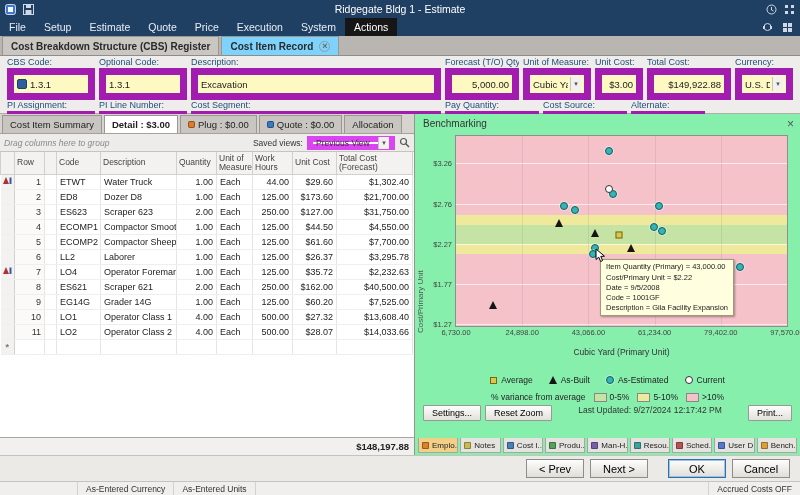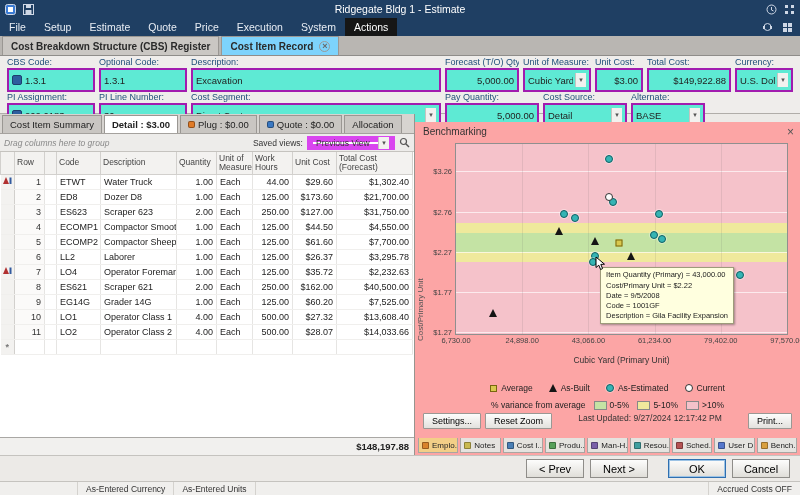--- a/index.html
+++ b/index.html
@@ -25,38 +25,38 @@
   .doctabs { height:20px; background:#b9b6b2; display:flex; align-items:flex-end; padding-left:2px; border-bottom:1px solid #8f8d8a; flex:0 0 auto; }
   .doctab { height:19px; display:flex; align-items:center; padding:0 8px; font-size:10px; font-weight:bold; color:#2a2a2a; background:#cac7c3; border:1px solid #9a9793; border-bottom:none; margin-right:2px; white-space:nowrap; }
   .doctab.active { background:#7dd3fc;margin-top:17px; }
   .doctab .close { margin-left:6px; color:#666; font-size:9px; width:11px; height:11px; line-height:9px; text-align:center; border:1px solid #999; border-radius:50%; }
 
   
   .formpanel { height:58px; background:#efedeb; border-bottom:1px solid #b0ada9; padding:1px 7px 0 7px; flex:0 0 auto; }
   .form-row { display:flex; gap:4px; }
   .fld { display:flex; flex-direction:column; min-width:0; }
   .fld label { font-size:9px; color:#1f4e79; height:11px; line-height:11px; white-space:nowrap; overflow:hidden; }
-  .fld .box { height:24px; background:#5eead4; border:2px solid #a21caf; display:flex; align-items:center; padding:0 3px; font-size:9.5px; overflow:hidden; }
+  .fld .box { height:32px; background:#fef9c3; border:7px solid #a21caf; display:flex; align-items:center; padding:0 3px; font-size:9.5px; overflow:hidden; }
   .box .val { flex:1; overflow:hidden; white-space:nowrap; }
   .box .val.right { text-align:right; }
   .box .tagicon { width:10px; height:10px; background:#2d5e9e; border:1px solid #1d3f6e; border-radius:2px; margin-right:3px; flex:0 0 auto; }
   .box .dd { margin-left:2px; width:11px; height:14px; border-left:1px solid #c6c4c0; color:#555; font-size:7px; display:flex; align-items:center; justify-content:center; flex:0 0 auto; background:#f2f1ef; }
   #form-row1 .fld:nth-child(1){width:88px} #form-row1 .fld:nth-child(2){width:88px}
   #form-row1 .fld:nth-child(3){width:250px} #form-row1 .fld:nth-child(4){width:74px}
   #form-row1 .fld:nth-child(5){width:68px} #form-row1 .fld:nth-child(6){width:48px}
   #form-row1 .fld:nth-child(7){width:84px} #form-row1 .fld:nth-child(8){flex:1}
   #form-row2 .fld:nth-child(1){width:88px} #form-row2 .fld:nth-child(2){width:88px}
   #form-row2 .fld:nth-child(3){width:250px} #form-row2 .fld:nth-child(4){width:94px}
   #form-row2 .fld:nth-child(5){width:84px} #form-row2 .fld:nth-child(6){width:74px}
   #form-row2 .fld:nth-child(7){flex:1}
 
   
   .main { flex:1; display:flex; min-height:0; }
   .left-panel { width:415px; flex:0 0 auto; display:flex; flex-direction:column; background:#fff; border-right:1px solid #97948f; }
-  .right-panel { flex:1; display:flex; flex-direction:column; background:#fca5a5; min-width:0;margin-top:8px; }
+  .right-panel { flex:1; display:flex; flex-direction:column; background:#86efac; min-width:0; }
 
   
   .ltabs { height:20px; background:#d7d4d0; display:flex; align-items:flex-end; padding-left:2px; border-bottom:1px solid #a5a29e; flex:0 0 auto; }
   .ltab { height:18px; padding:0 7px; font-size:9.5px; display:flex; align-items:center; gap:3px; background:#c9c6c2; border:1px solid #9a9793; border-bottom:none; margin-right:2px; color:#222; white-space:nowrap; }
   .ltab.active { background:#fff; font-weight:bold; }
   .ltab .dot { width:7px; height:7px; border-radius:2px; border:1px solid rgba(0,0,0,.35); }
   .groupbar { height:18px; background:#edecea; border-bottom:1px solid #c5c3bf; display:flex; align-items:center; padding:0 4px; font-size:8.5px; color:#8a8a8a; flex:0 0 auto; }
   .groupbar .hint { font-style:italic; }
   .groupbar .views { margin-left:auto; display:flex; align-items:center; gap:4px; color:#333; }
   .ddbox { width:88px; height:14px; background:#fff; border:6px solid #d946ef; font-size:8.5px; display:flex; align-items:center; padding:0 0 0 3px; }

